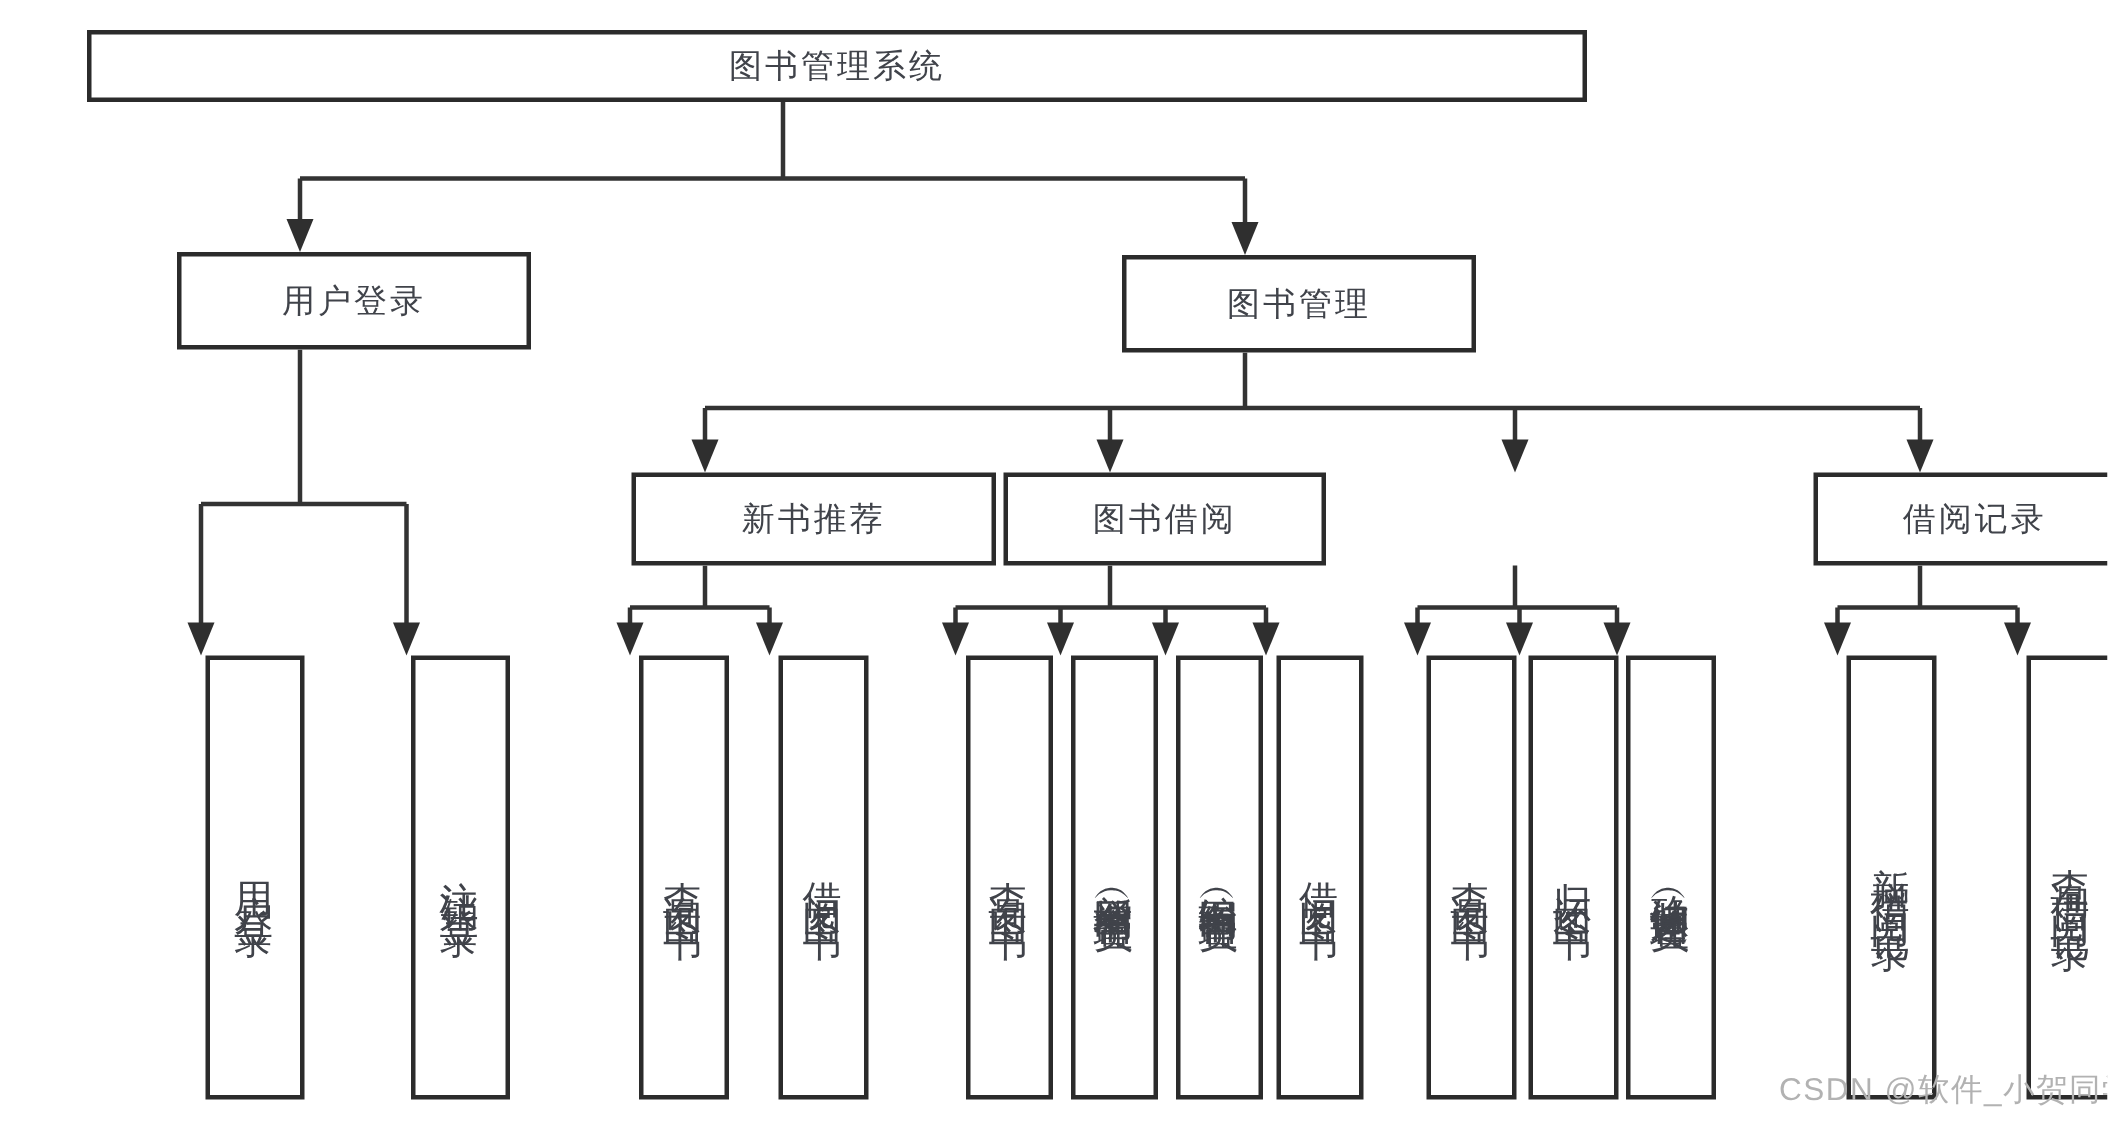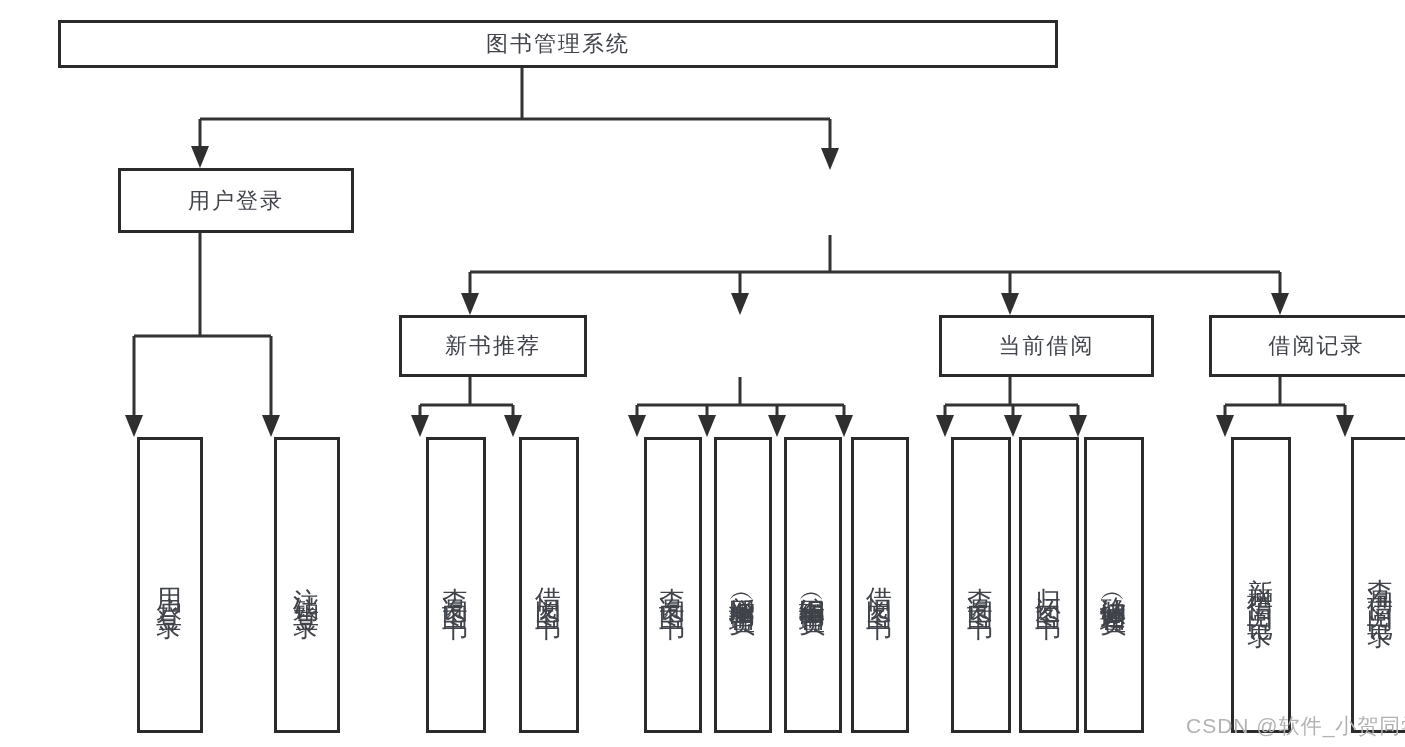--- a/index.html
+++ b/index.html
@@ -103,26 +103,29 @@
     </g>
   </svg>
 
   <div class="box" style="left:22px;top:20px;width:1000px;height:48px">
     <span class="lbl">图书管理系统</span>
   </div>
 
   <div class="box" style="left:82px;top:168px;width:236px;height:65px">
     <span class="lbl">用户登录</span>
   </div>
+  <div class="box" style="left:712px;top:170px;width:236px;height:65px">
+    <span class="lbl">图书管理</span>
+  </div>
 
-  <div class="box" style="left:363px;top:315px;width:188px;height:62px">
+  <div class="box" style="left:385px;top:315px;width:243px;height:62px">
     <span class="lbl">新书推荐</span>
   </div>
-  <div class="box" style="left:903px;top:315px;width:215px;height:62px">
-    <span class="lbl">当前借阅</span>
+  <div class="box" style="left:633px;top:315px;width:215px;height:62px">
+    <span class="lbl">图书借阅</span>
   </div>
   <div class="box" style="left:1173px;top:315px;width:215px;height:62px">
     <span class="lbl">借阅记录</span>
   </div>
 
   <div class="box leaf" style="left:101px;top:437px;width:66px;height:296px">
     <span class="lbl">用户登录</span>
   </div>
   <div class="box leaf" style="left:238px;top:437px;width:66px;height:296px">
     <span class="lbl">注销登录</span>

